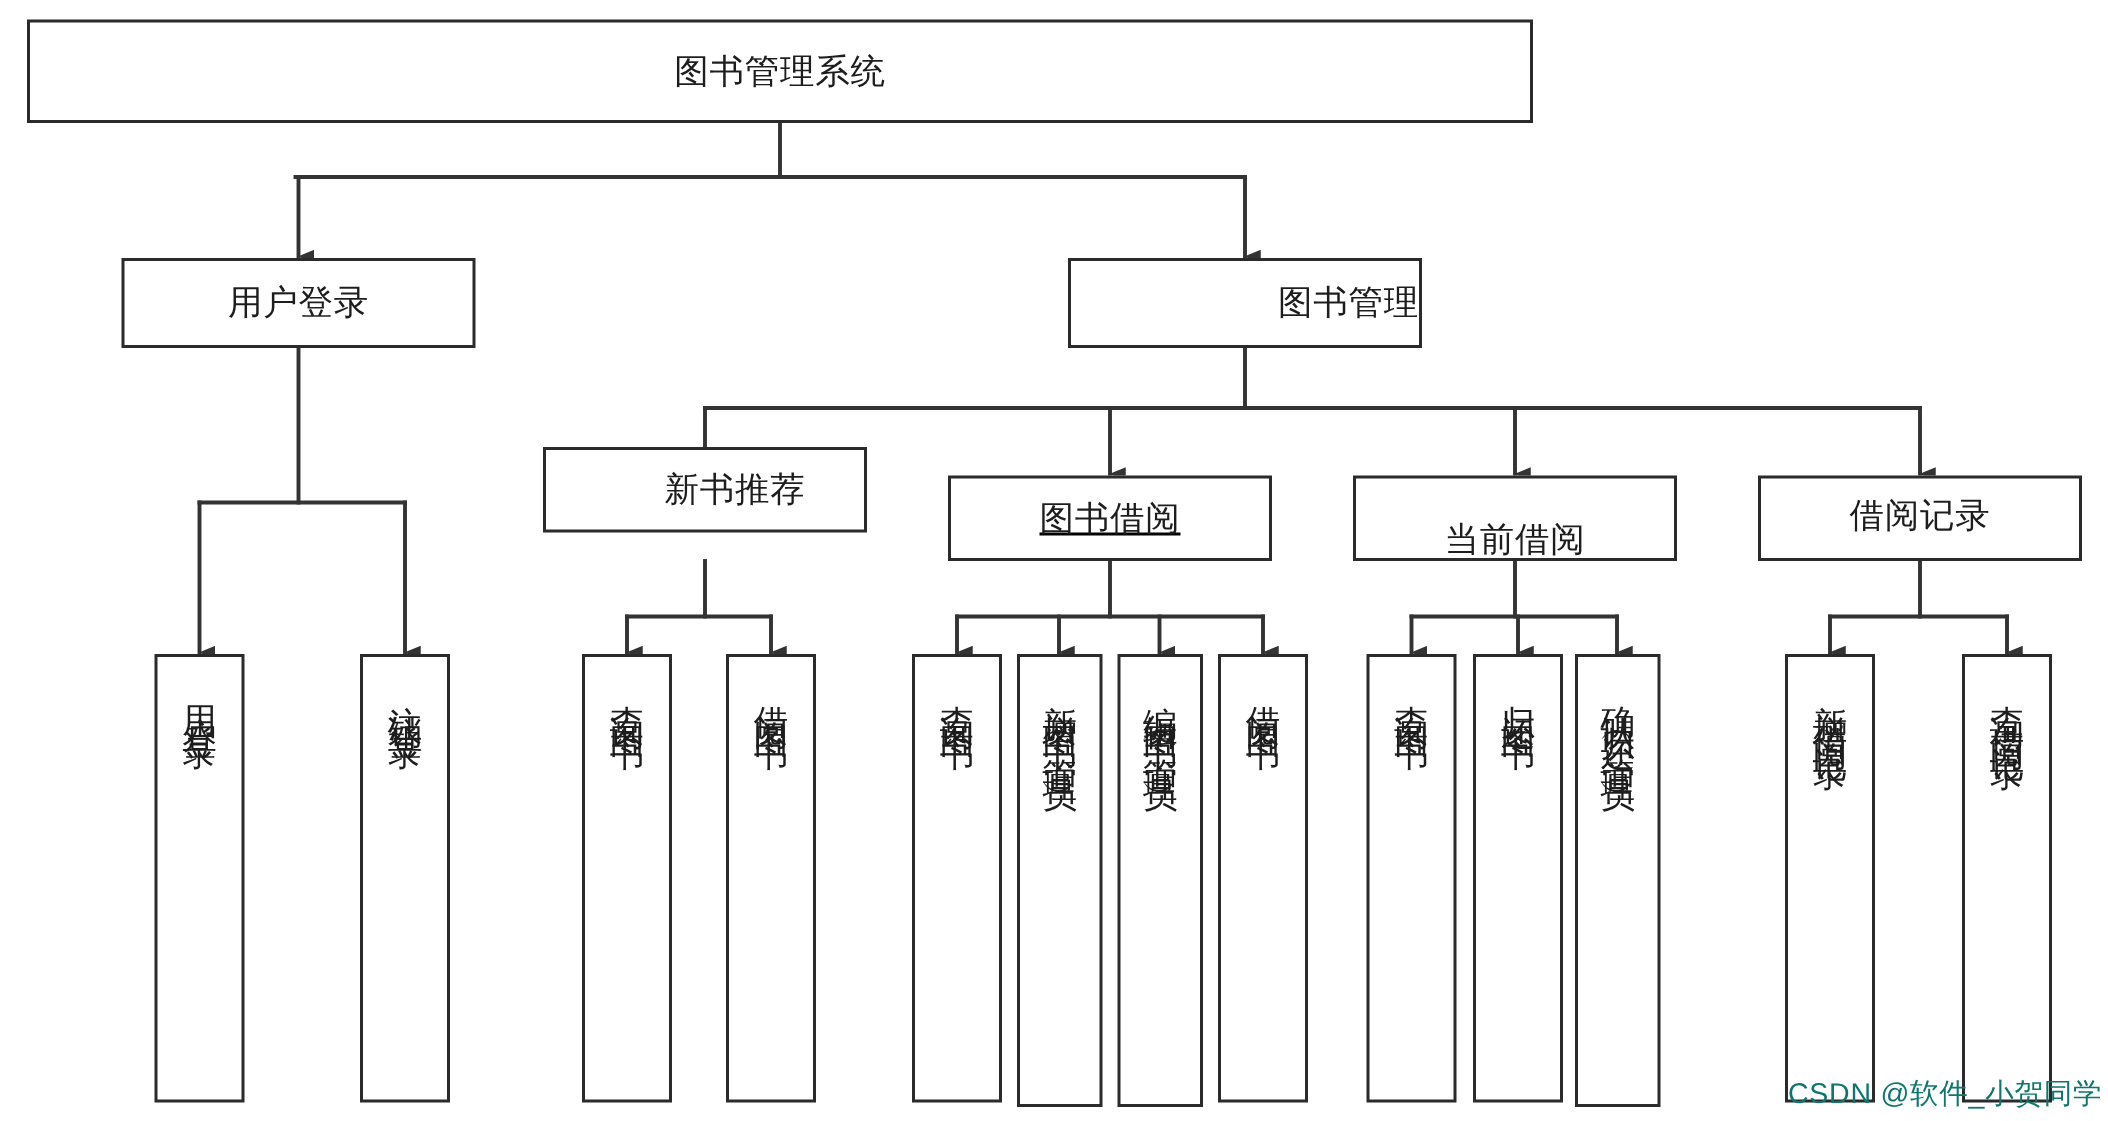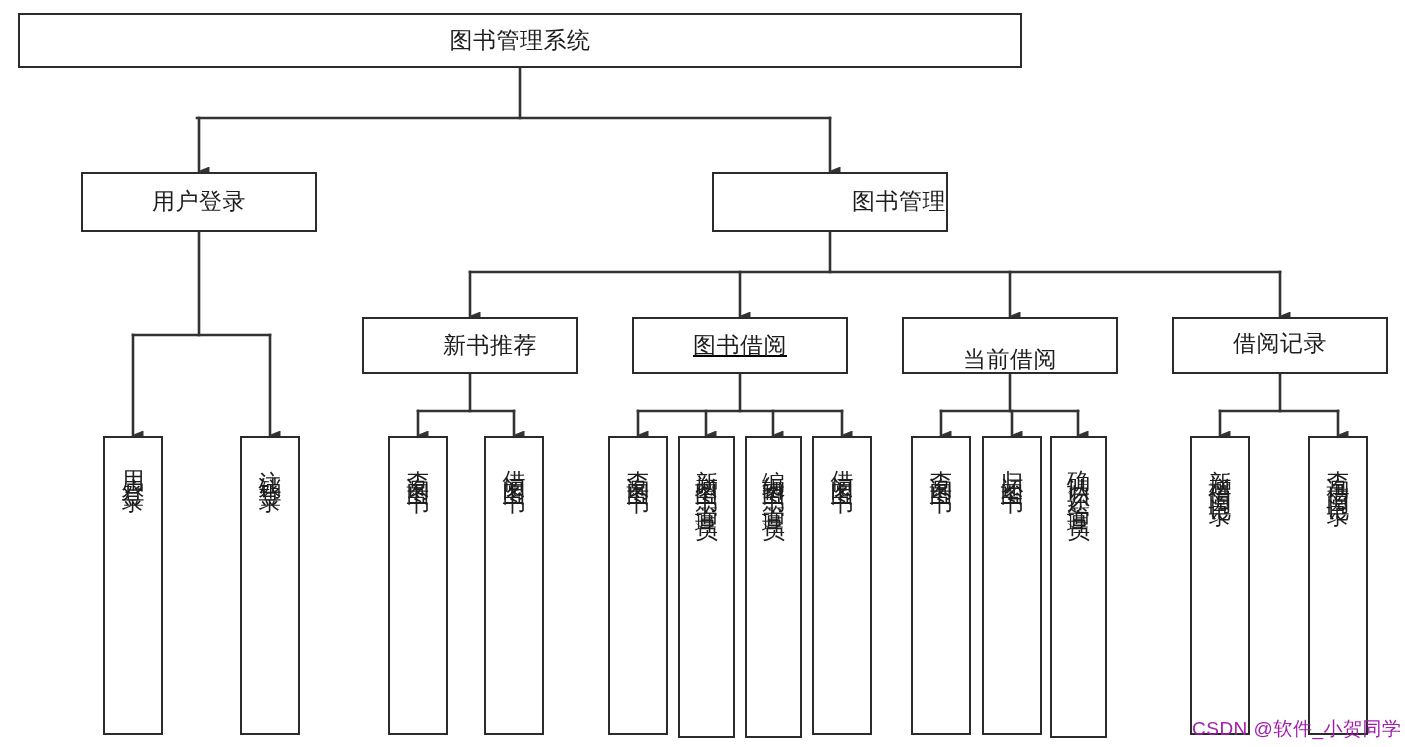--- a/index.html
+++ b/index.html
@@ -53,21 +53,21 @@
     color: #1d1d1d;
     writing-mode: vertical-rl;
     text-orientation: upright;
     letter-spacing: 7px;
     line-height: 1;
     white-space: nowrap;
   }
   .watermark {
     position: absolute;
     font-size: 19px;
-    color: #a21caf;
+    color: #0f766e;
     white-space: nowrap;
     letter-spacing: 0.5px;
   }
 </style>
 </head>
 <body>
 
 <div id="diagram-root">
 
   <svg class="diagram-canvas" viewBox="0 0 1405 747">
@@ -106,32 +106,32 @@
         <line x1="941" y1="411" x2="941" y2="435" marker-end="url(#arrowhead)"></line>
         <line x1="1012" y1="411" x2="1012" y2="435" marker-end="url(#arrowhead)"></line>
         <line x1="1078" y1="411" x2="1078" y2="435" marker-end="url(#arrowhead)"></line>
         <line x1="1280" y1="374" x2="1280" y2="411"></line>
         <line x1="1220" y1="411" x2="1338" y2="411"></line>
         <line x1="1220" y1="411" x2="1220" y2="435" marker-end="url(#arrowhead)"></line>
         <line x1="1338" y1="411" x2="1338" y2="435" marker-end="url(#arrowhead)"></line>
       </g>
   </svg>
 
-  <div class="node-box" style="left: 18px; top: 13px; width: 1004px; height: 55px;">
+  <div class="node-box" style="left: 18px; top: 13px; width: 1004px; height: 69px;">
     <span class="node-label-h">图书管理系统</span>
   </div>
 
   <div class="node-box" style="left: 81px; top: 172px; width: 236px; height: 60px;">
     <span class="node-label-h">用户登录</span>
   </div>
   <div class="node-box" style="left: 712px; top: 172px; width: 236px; height: 60px; justify-content: flex-end;">
     <span class="node-label-h">图书管理</span>
   </div>
 
-  <div class="node-box" style="left: 362px; top: 317px; width: 216px; height: 57px; padding-left: 40px;">
+  <div class="node-box" style="left: 362px; top: 298px; width: 216px; height: 57px; padding-left: 40px;">
     <span class="node-label-h">新书推荐</span>
   </div>
   <div class="node-box" style="left: 632px; top: 317px; width: 216px; height: 57px; text-decoration: underline;">
     <span class="node-label-h">图书借阅</span>
   </div>
   <div class="node-box" style="left: 902px; top: 317px; width: 216px; height: 57px; align-items: flex-end;">
     <span class="node-label-h">当前借阅</span>
   </div>
   <div class="node-box" style="left: 1172px; top: 317px; width: 216px; height: 57px; font-family: Liberation Mono, monospace;">
     <span class="node-label-h">借阅记录</span>

